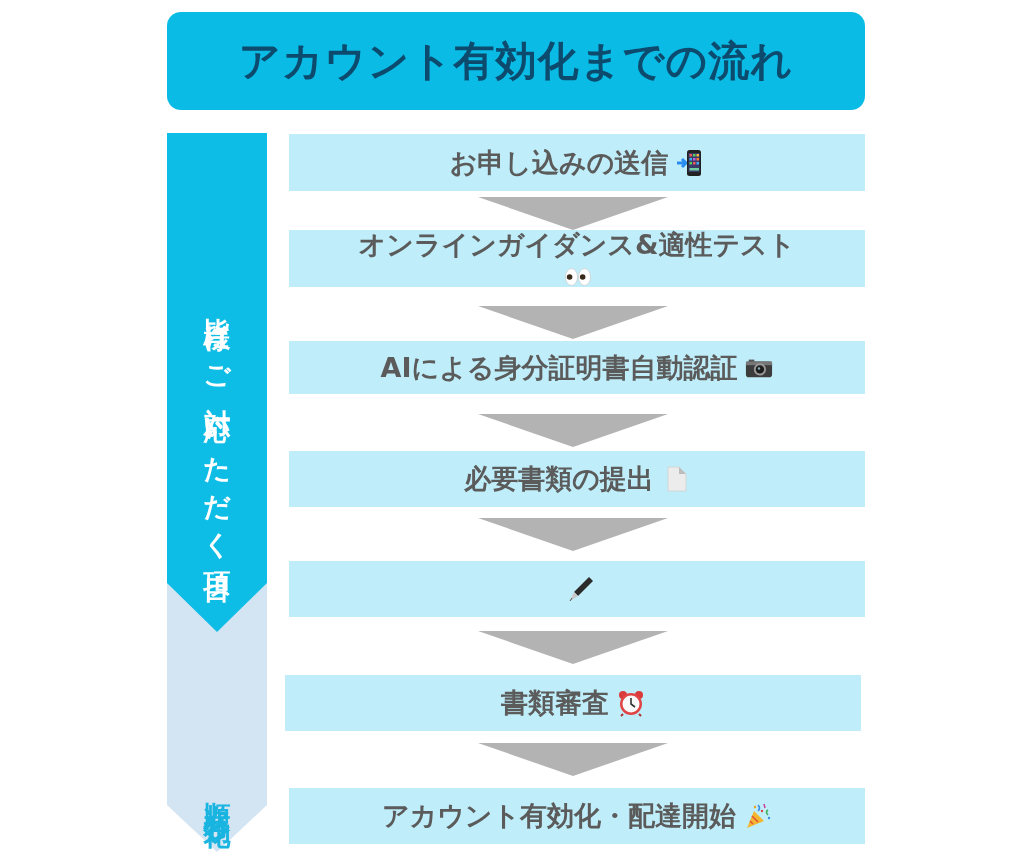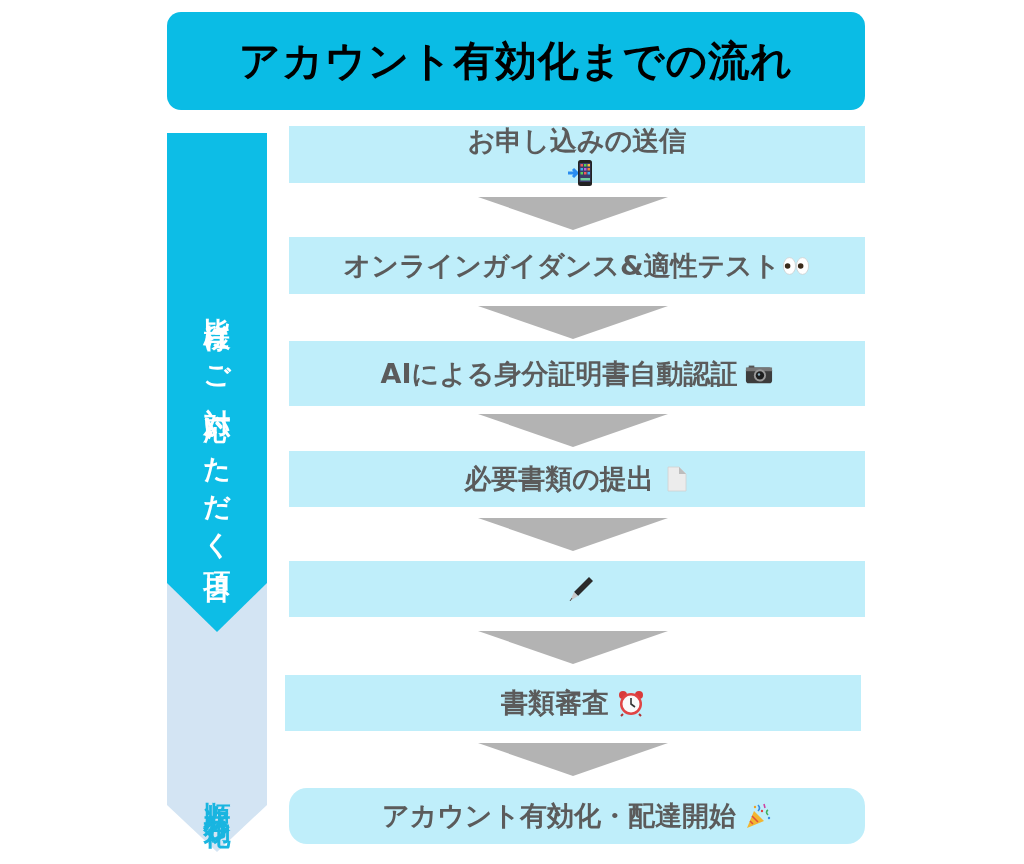--- a/index.html
+++ b/index.html
@@ -7,21 +7,21 @@
     width:1024px; height:864px; position:relative; overflow:hidden;
     background:#ffffff;
     font-family:"DejaVu Sans", "Liberation Sans", sans-serif;
   }
   .header {
     position:absolute; left:167px; top:12px; width:698px; height:98px;
     background:#0ABCE5; border-radius:14px;
     display:flex; align-items:center; justify-content:center;
   }
   .header-title {
-    color:#000000; font-size:41px; font-weight:bold; letter-spacing:1px;
+    color:#0c4a6e; font-size:41px; font-weight:bold; letter-spacing:1px;
   }
   .side-col { position:absolute; left:167px; top:133px; width:100px; height:720px; }
   .side-col svg { position:absolute; left:0; top:0; }
   .side-text-top {
     position:absolute; left:0; width:100px; top:163px;
     writing-mode:vertical-rl; text-orientation:upright;
     color:#ffffff; font-size:27px; font-weight:bold; letter-spacing:7px;
     display:flex; align-items:center; justify-content:center;
     line-height:100px;
   }
@@ -32,27 +32,27 @@
     line-height:100px;
   }
   .step {
     position:absolute; left:289px; width:576px; height:57px;
     background:#BFEEFA;
     display:flex; align-items:center; justify-content:center;
     color:#5B5B5B; font-size:27px; font-weight:bold;
   }
   .step .lbl { white-space:nowrap; }
   .step .ico { display:inline-flex; width:28px; height:28px; margin-left:8px; }
-  .s1 { top:126px;flex-direction:column; }
-  .s2 { top:237px; }
-  .s3 { top:341px; height:65px; }
+  .s1 { top:134px; }
+  .s2 { top:230px;flex-direction:column; }
+  .s3 { top:341px; height:53px; }
   .s4 { top:451px; height:56px;justify-content:center; }
   .s5 { top:561px; height:56px; }
   .s6 { top:675px; left:285px; height:56px;align-items:center; }
-  .s7 { top:788px; height:56px;border-radius:18px; }
+  .s7 { top:788px; height:56px; }
   .arrow { position:absolute; left:478px; width:190px; height:33px; }
   .a1 { top:197px; }
   .a2 { top:306px; }
   .a3 { top:414px; }
   .a4 { top:518px; }
   .a5 { top:631px; }
   .a6 { top:743px; }
 </style>
 </head>
 <body>

